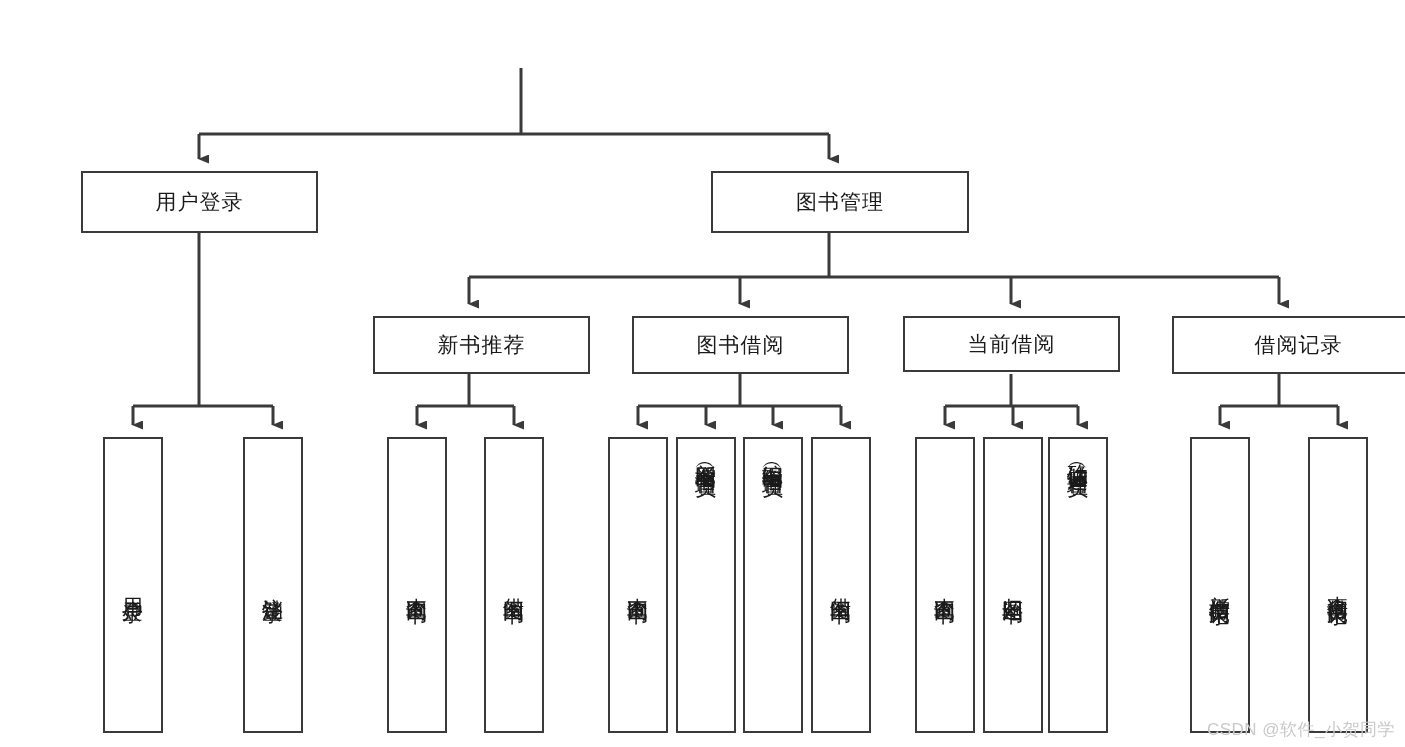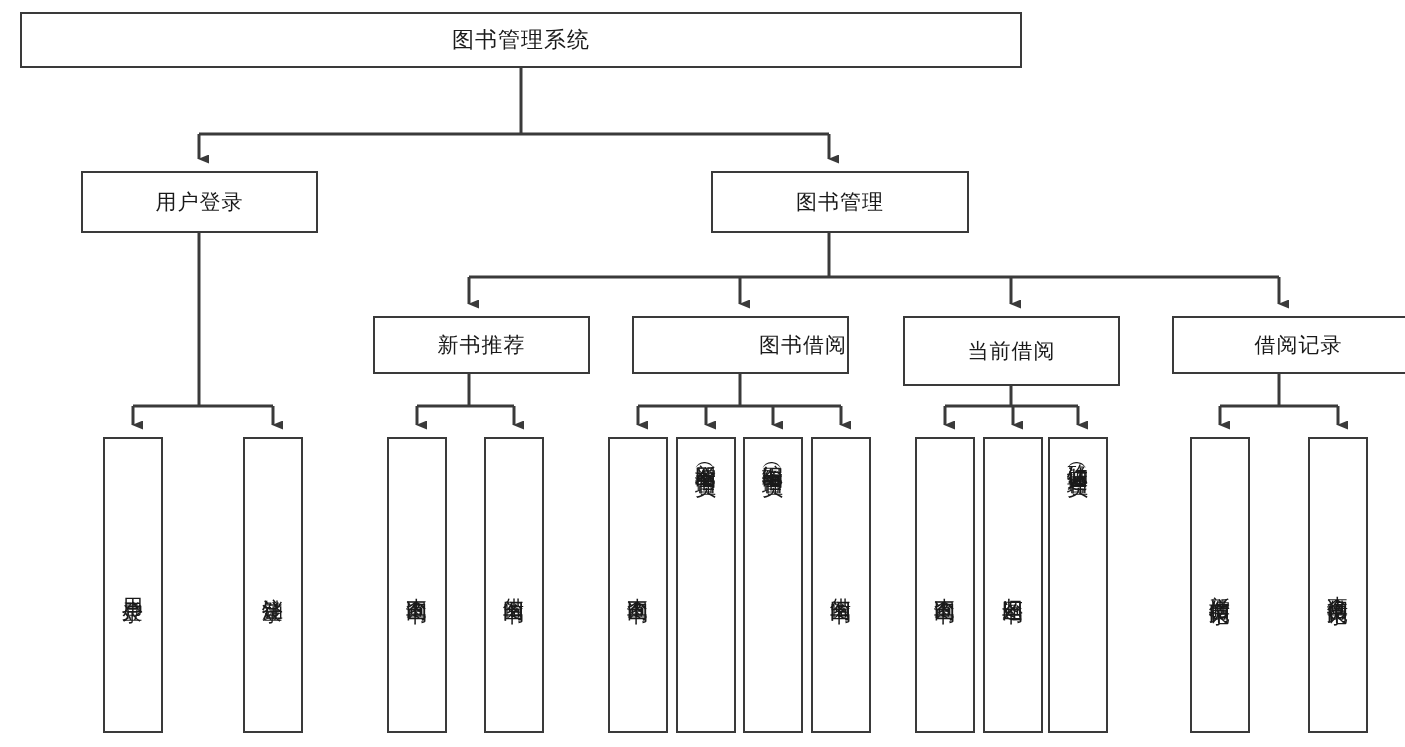--- a/index.html
+++ b/index.html
@@ -110,40 +110,37 @@
         <line x1="945" y1="406" x2="945" y2="425" marker-end="url(#arrowhead)"></line>
         <line x1="1013" y1="406" x2="1013" y2="425" marker-end="url(#arrowhead)"></line>
         <line x1="1078" y1="406" x2="1078" y2="425" marker-end="url(#arrowhead)"></line>
         <line x1="1279" y1="374" x2="1279" y2="406"></line>
         <line x1="1220" y1="406" x2="1338" y2="406"></line>
         <line x1="1220" y1="406" x2="1220" y2="425" marker-end="url(#arrowhead)"></line>
         <line x1="1338" y1="406" x2="1338" y2="425" marker-end="url(#arrowhead)"></line>
       </g>
   </svg>
 
-  <div class="node-box node-root" id="root-node" style="left: 20px; top: 12px; width: 1002px; height: 56px;">
-    <span class="node-h">图书管理系统</span>
-  </div>
 
   <div id="level2-container">
       <div class="node-box" style="left: 81px; top: 171px; width: 237px; height: 62px;">
         <span class="node-h">用户登录</span>
       </div>
       <div class="node-box" style="left: 711px; top: 171px; width: 258px; height: 62px;">
         <span class="node-h">图书管理</span>
       </div>
     </div>
   <div id="level3-container">
       <div class="node-box" style="left: 373px; top: 316px; width: 217px; height: 58px;">
         <span class="node-h">新书推荐</span>
       </div>
-      <div class="node-box" style="left: 632px; top: 316px; width: 217px; height: 58px; justify-content: flex-end;">
+      <div class="node-box" style="left: 632px; top: 316px; width: 217px; height: 58px;">
         <span class="node-h">图书借阅</span>
       </div>
-      <div class="node-box" style="left: 903px; top: 316px; width: 217px; height: 70px;">
+      <div class="node-box" style="left: 903px; top: 316px; width: 217px; height: 56px;">
         <span class="node-h">当前借阅</span>
       </div>
       <div class="node-box" style="left: 1172px; top: 316px; width: 253px; height: 58px;">
         <span class="node-h">借阅记录</span>
       </div>
     </div>
   <div id="leaves-container">
       <div class="node-box leaf-box centered" style="left: 103px; top: 437px; width: 60px; height: 296px;">
         <span class="node-v">用户登录</span>
       </div>
@@ -178,13 +175,14 @@
         <span class="node-v">确认归还（管理员）</span>
       </div>
       <div class="node-box leaf-box centered" style="left: 1190px; top: 437px; width: 60px; height: 296px;">
         <span class="node-v">新增借阅记录</span>
       </div>
       <div class="node-box leaf-box centered" style="left: 1308px; top: 437px; width: 60px; height: 296px;">
         <span class="node-v">查询借阅记录</span>
       </div>
     </div>
 
+  <div class="watermark">CSDN @软件_小贺同学</div>
 </div>
 
 </body></html>

